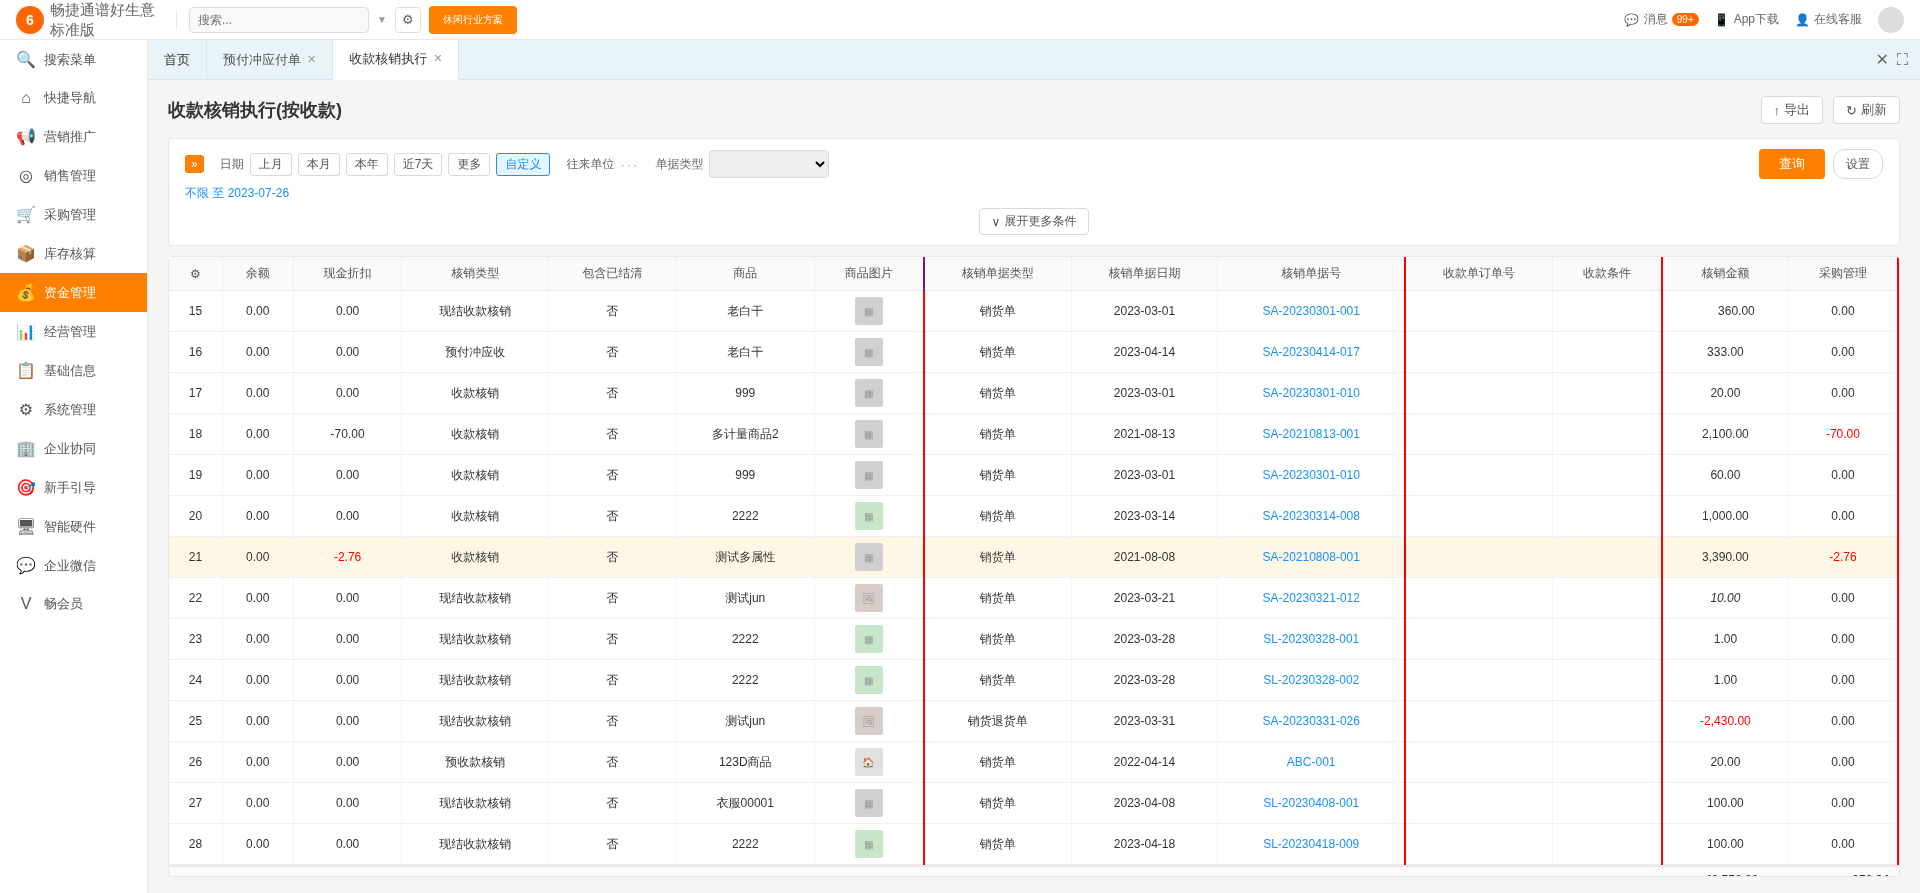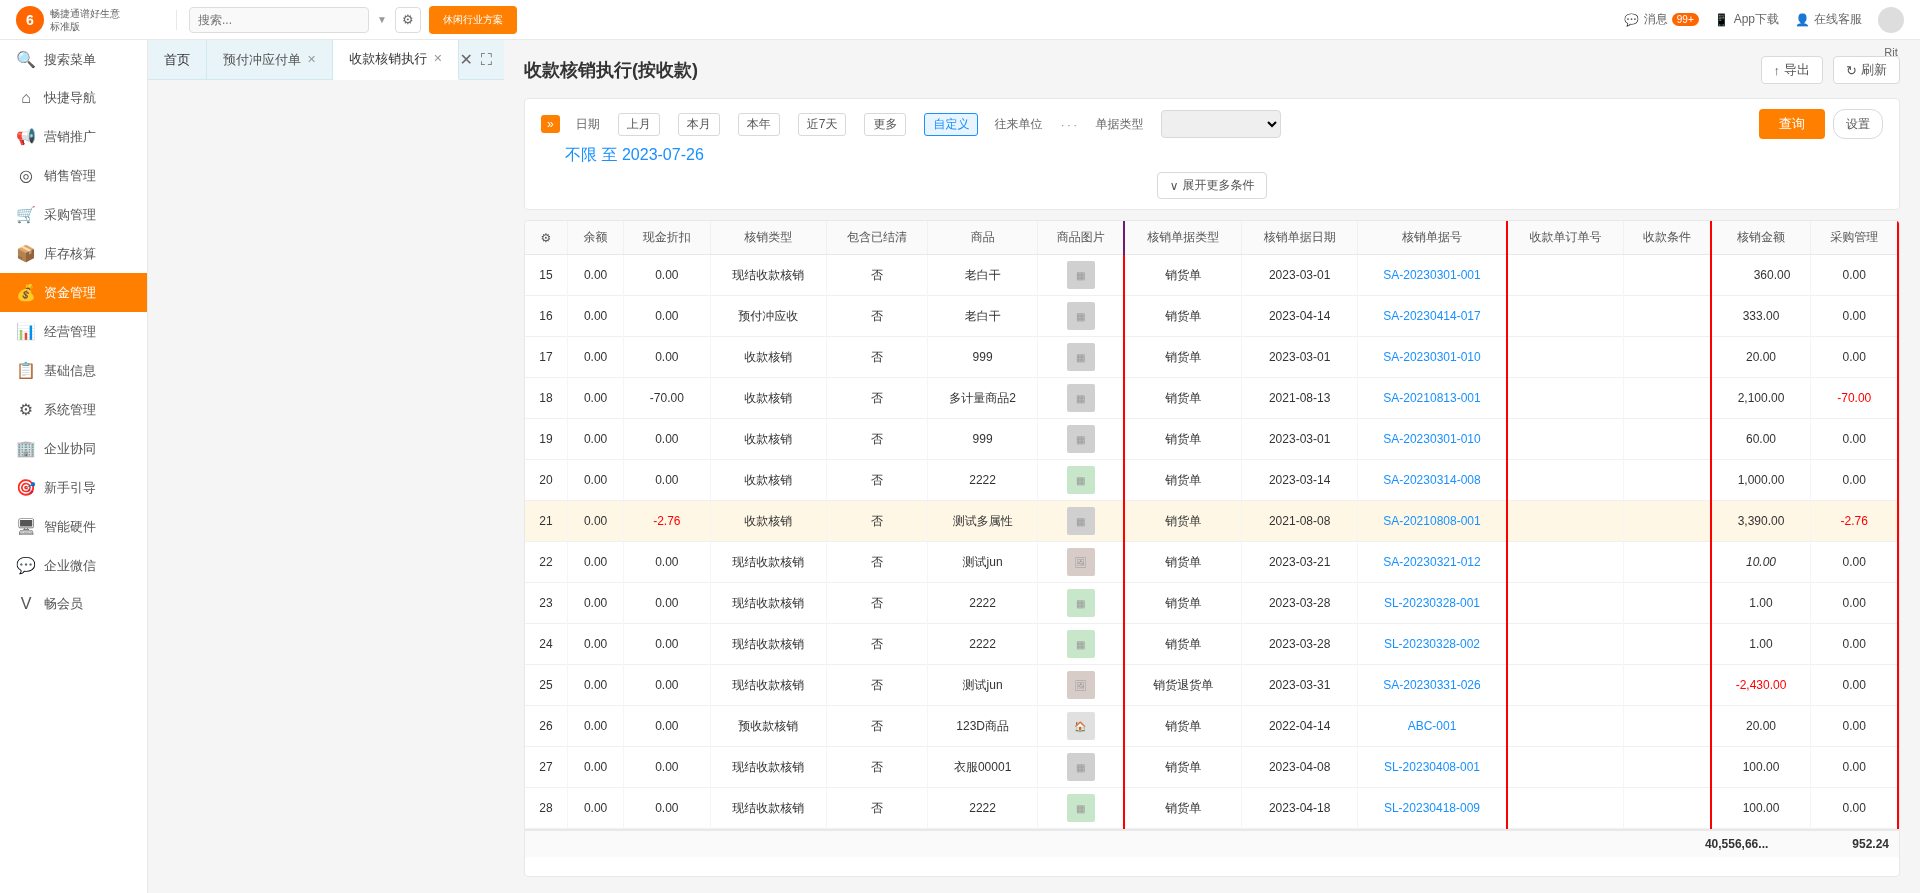--- a/index.html
+++ b/index.html
@@ -2,66 +2,66 @@
 <html><head>
   <meta charset="utf-8">
   <style>
     * { box-sizing: border-box; margin: 0; padding: 0; }
     body { font-family: 'Microsoft YaHei', Arial, sans-serif; font-size: 13px; background: #f5f5f5; color: #333; overflow: hidden; }
 
     
     .top-bar { height: 40px; background: #fff; border-bottom: 1px solid #e8e8e8; display: flex; align-items: center; padding: 0 16px; gap: 12px; }
     .top-bar-logo { display: flex; align-items: center; gap: 6px; width: 148px; }
     .logo-icon { width: 28px; height: 28px; background: #f60; border-radius: 50%; display: flex; align-items: center; justify-content: center; color: white; font-weight: bold; font-size: 14px; }
-    .logo-text { font-size: 10px; color: #666; line-height: 1.3; }
+    .logo-text { font-size: 15px; color: #666; line-height: 1.3; }
     .top-bar-divider { width: 1px; height: 20px; background: #e8e8e8; }
     .search-area { flex: 1; display: flex; align-items: center; gap: 8px; }
     .search-input-top { height: 26px; border: 1px solid #ddd; border-radius: 4px; padding: 0 8px; font-size: 12px; width: 180px; background: #f9f9f9; color: #999; }
     .dropdown-arrow { color: #999; font-size: 10px; cursor: pointer; }
     .gear-btn { width: 26px; height: 26px; border: 1px solid #ddd; border-radius: 4px; display: flex; align-items: center; justify-content: center; cursor: pointer; color: #666; }
     .industry-btn { height: 28px; background: #ff7f00; color: white; border: none; border-radius: 4px; padding: 0 14px; font-size: 10px; cursor: pointer; }
     .top-bar-right { display: flex; align-items: center; gap: 16px; margin-left: auto; }
     .top-right-item { display: flex; align-items: center; gap: 4px; color: #666; font-size: 12px; cursor: pointer; }
     .badge { background: #f60; color: white; border-radius: 10px; font-size: 10px; padding: 1px 5px; }
     .user-avatar { width: 26px; height: 26px; background: #ddd; border-radius: 50%; }
 
     
     .layout { display: flex; height: calc(100vh - 40px); }
     .sidebar { width: 148px; background: #fff; border-right: 1px solid #e8e8e8; display: flex; flex-direction: column; overflow-y: auto; }
     .sidebar-item { display: flex; align-items: center; gap: 8px; padding: 10px 16px; cursor: pointer; color: #555; font-size: 13px; }
     .sidebar-item.active { background: #ff7f00; color: white; }
     .sidebar-icon { font-size: 16px; width: 20px; text-align: center; }
 
     
-    .main { flex: 1; display: flex; flex-direction: row; overflow: hidden; }
+    .main { flex: 1; display: flex; flex-direction: column; overflow: hidden; }
 
     
     .tab-bar { height: 40px; background: #e8f4f8; display: flex; align-items: center; border-bottom: 1px solid #d0e8f0; }
     .tab { display: flex; align-items: center; gap: 6px; padding: 0 16px; height: 40px; cursor: pointer; font-size: 13px; color: #555; border-right: 1px solid #d0e8f0; }
     .tab.home { background: transparent; color: #333; font-weight: 500; }
     .tab.active { background: #fff; color: #333; border-bottom: 2px solid #fff; }
     .tab-close { font-size: 11px; color: #999; cursor: pointer; }
     .tab-bar-right { margin-left: auto; display: flex; align-items: center; gap: 8px; padding-right: 12px; }
     .tab-bar-icon { color: #666; cursor: pointer; font-size: 16px; }
 
     
     .page-content { flex: 1; padding: 16px 20px; overflow: hidden; display: flex; flex-direction: column; }
     .page-header { display: flex; align-items: center; justify-content: space-between; margin-bottom: 14px; }
     .page-title { font-size: 18px; font-weight: 600; color: #333; }
     .page-actions { display: flex; gap: 10px; }
     .action-btn { display: flex; align-items: center; gap: 4px; padding: 4px 12px; border: 1px solid #d9d9d9; border-radius: 4px; background: #fff; cursor: pointer; font-size: 13px; color: #555; }
 
     
     .filter-bar { background: #fff; border: 1px solid #e8e8e8; border-radius: 4px; padding: 10px 16px; margin-bottom: 10px; }
     .filter-row { display: flex; align-items: center; gap: 16px; flex-wrap: wrap; }
-    .filter-group { display: flex; align-items: center; gap: 18px; }
+    .filter-group { display: flex; align-items: center; gap: 6px; }
     .filter-label { color: #666; font-size: 12px; white-space: nowrap; }
     .filter-btn { padding: 2px 8px; border: 1px solid #d9d9d9; border-radius: 3px; background: #fff; cursor: pointer; font-size: 12px; color: #555; }
     .filter-btn.custom { background: #e8f4ff; border-color: #1890ff; color: #1890ff; }
-    .filter-date-text { font-size: 16px; color: #1890ff; margin-left: 24px; }
+    .filter-date-text { font-size: 12px; color: #1890ff; }
     .filter-select { height: 28px; border: 1px solid #d9d9d9; border-radius: 4px; padding: 0 8px; font-size: 12px; min-width: 120px; }
     .filter-dots { color: #999; letter-spacing: 2px; }
     .expand-btn { display: flex; align-items: center; gap: 4px; padding: 4px 12px; border: 1px solid #d9d9d9; border-radius: 4px; background: #fff; cursor: pointer; font-size: 12px; color: #555; }
     .query-btn { background: #ff7f00; color: white; border: none; border-radius: 4px; padding: 6px 20px; font-size: 13px; cursor: pointer; }
     .settings-btn { background: #fff; color: #555; border: 1px solid #d9d9d9; border-radius: 12px; padding: 0 12px; font-size: 12px; cursor: pointer; }
     .filter-row2 { display: flex; align-items: center; justify-content: center; margin-top: 6px; }
 
     
     .table-container { flex: 1; overflow: auto; background: #fff; border: 1px solid #e8e8e8; border-radius: 4px; position: relative; }
     table { width: 100%; border-collapse: collapse; font-size: 12px; }

